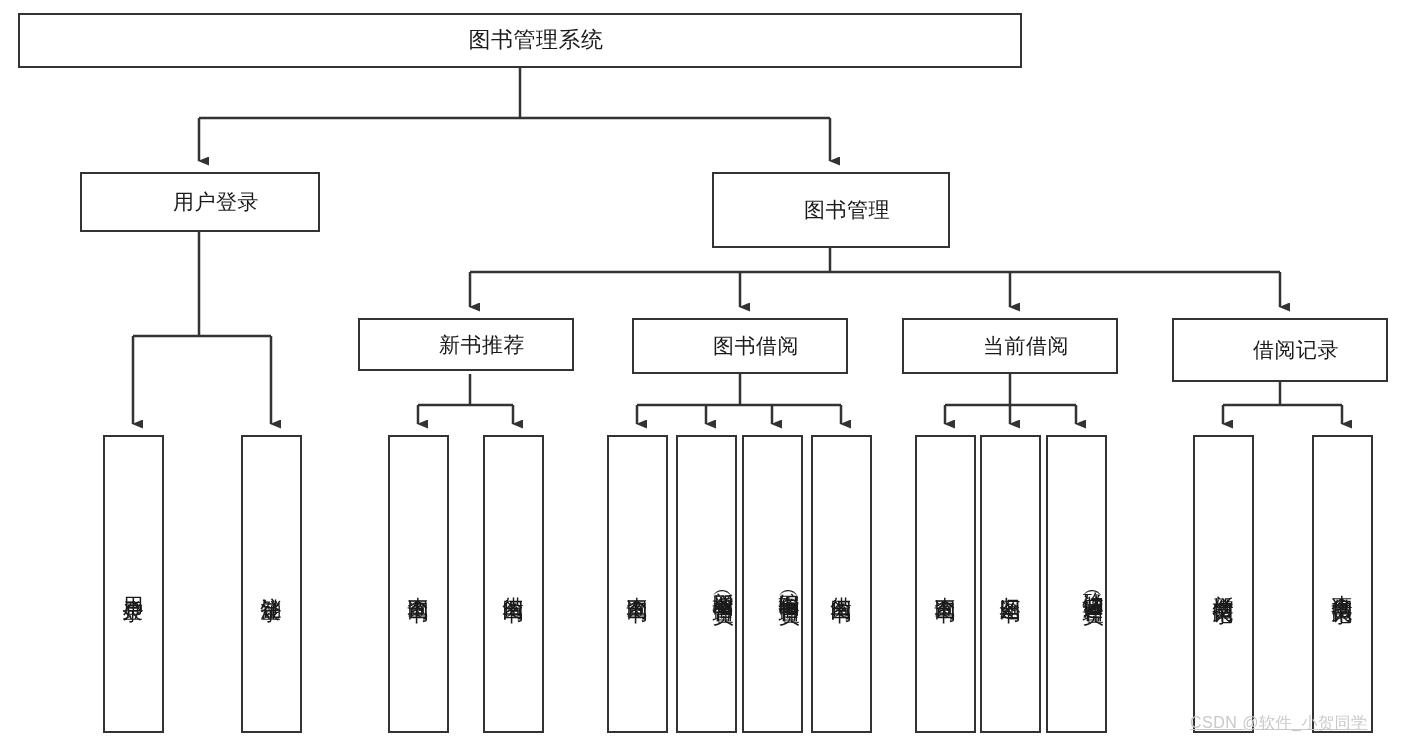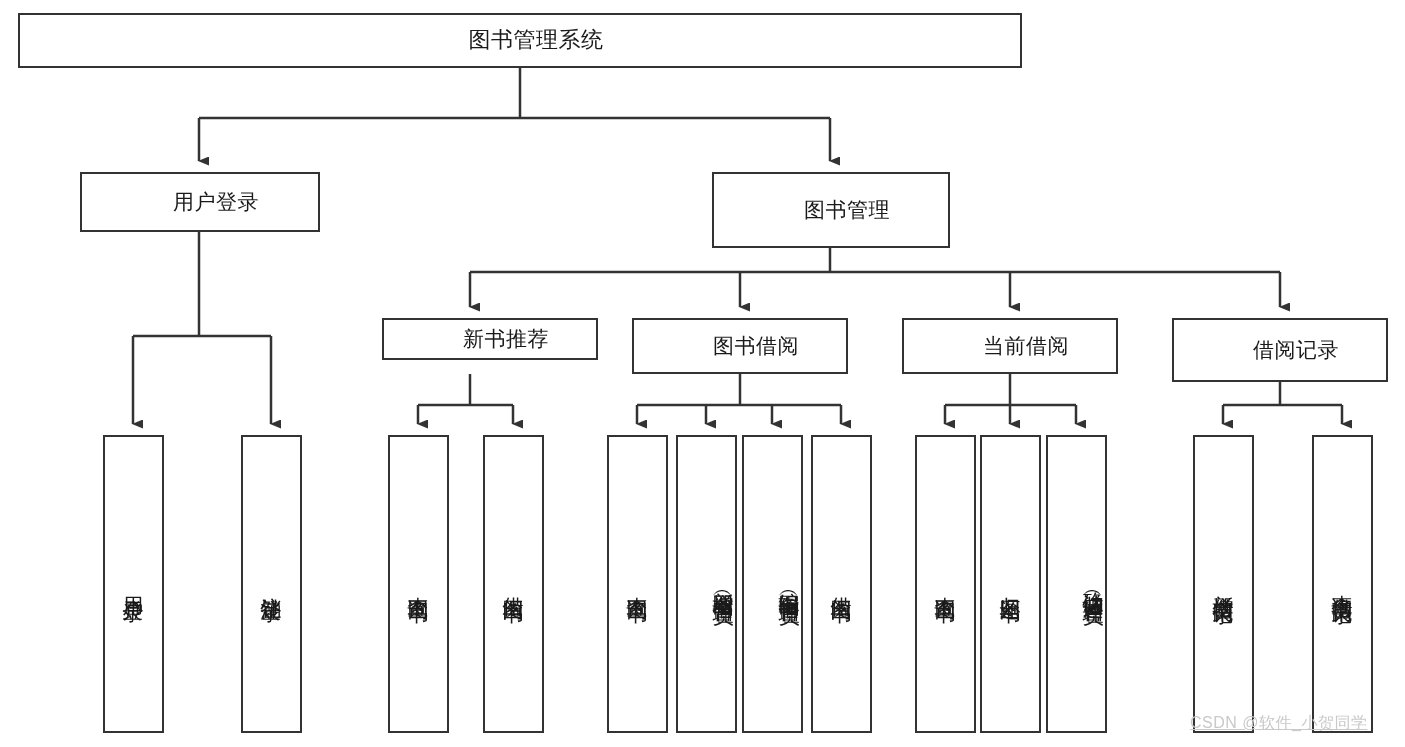--- a/index.html
+++ b/index.html
@@ -118,21 +118,21 @@
       <path d="M1223,405 L1223,424" marker-end="url(#arrowhead)"></path>
       <path d="M1342,405 L1342,424" marker-end="url(#arrowhead)"></path>
     </g>
   </svg>
 
   <div class="node node-h node-root" style="left: 18px; top: 13px; width: 1004px; height: 55px;">图书管理系统</div>
 
   <div class="node node-h" style="left: 80px; top: 172px; width: 240px; height: 60px;">用户登录</div>
   <div class="node node-h" style="left: 712px; top: 172px; width: 238px; height: 76px;">图书管理</div>
 
-  <div class="node node-h" style="left: 382px; top: 318px; width: 216px; height: 42px; text-align: center;">新书推荐</div>
+  <div class="node node-h" style="left: 358px; top: 318px; width: 216px; height: 53px; text-align: center;">新书推荐</div>
   <div class="node node-h" style="left: 902px; top: 318px; width: 216px; height: 56px;">当前借阅</div>
   <div class="node node-h" style="left: 632px; top: 318px; width: 216px; height: 56px;">图书借阅</div>
   <div class="node node-h" style="left: 1172px; top: 318px; width: 216px; height: 64px;">借阅记录</div>
 
   <div class="node node-v" style="left: 103px; top: 435px; width: 61px; height: 298px;">用户登录</div>
   <div class="node node-v" style="left: 241px; top: 435px; width: 61px; height: 298px;">注销登录</div>
   <div class="node node-v" style="left: 388px; top: 435px; width: 61px; height: 298px;">查询图书</div>
   <div class="node node-v" style="left: 483px; top: 435px; width: 61px; height: 298px;">借阅图书</div>
   <div class="node node-v" style="left: 607px; top: 435px; width: 61px; height: 298px;">查询图书</div>
   <div class="node node-v top-align" style="left: 676px; top: 435px; width: 61px; height: 298px;">新增图书（管理员）</div>

